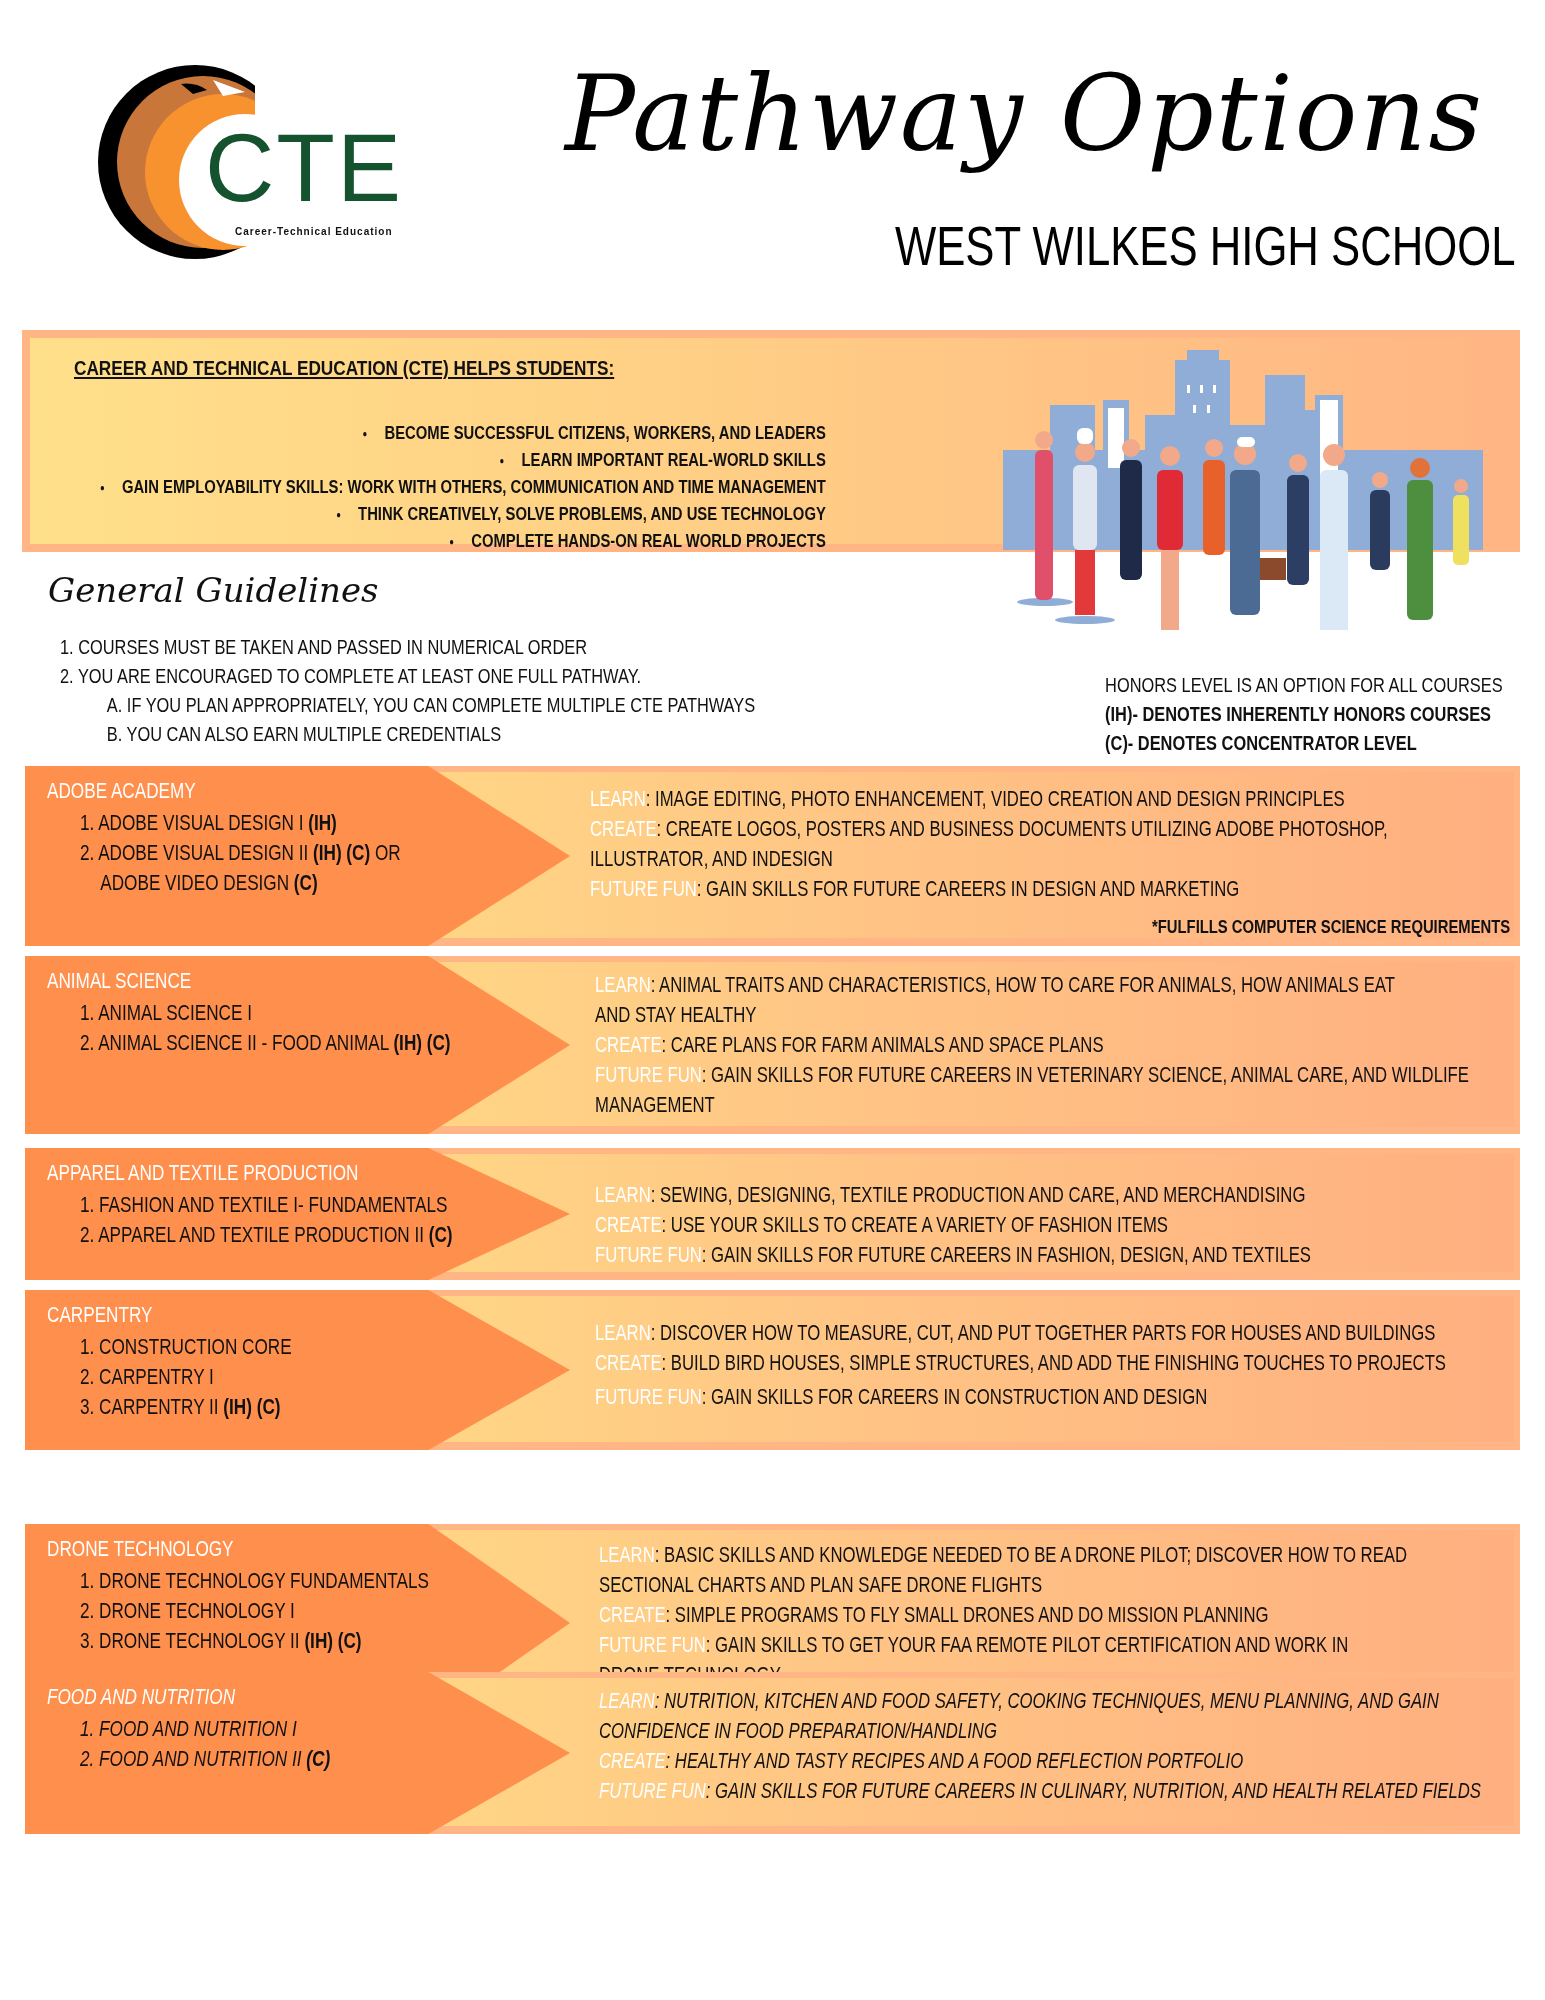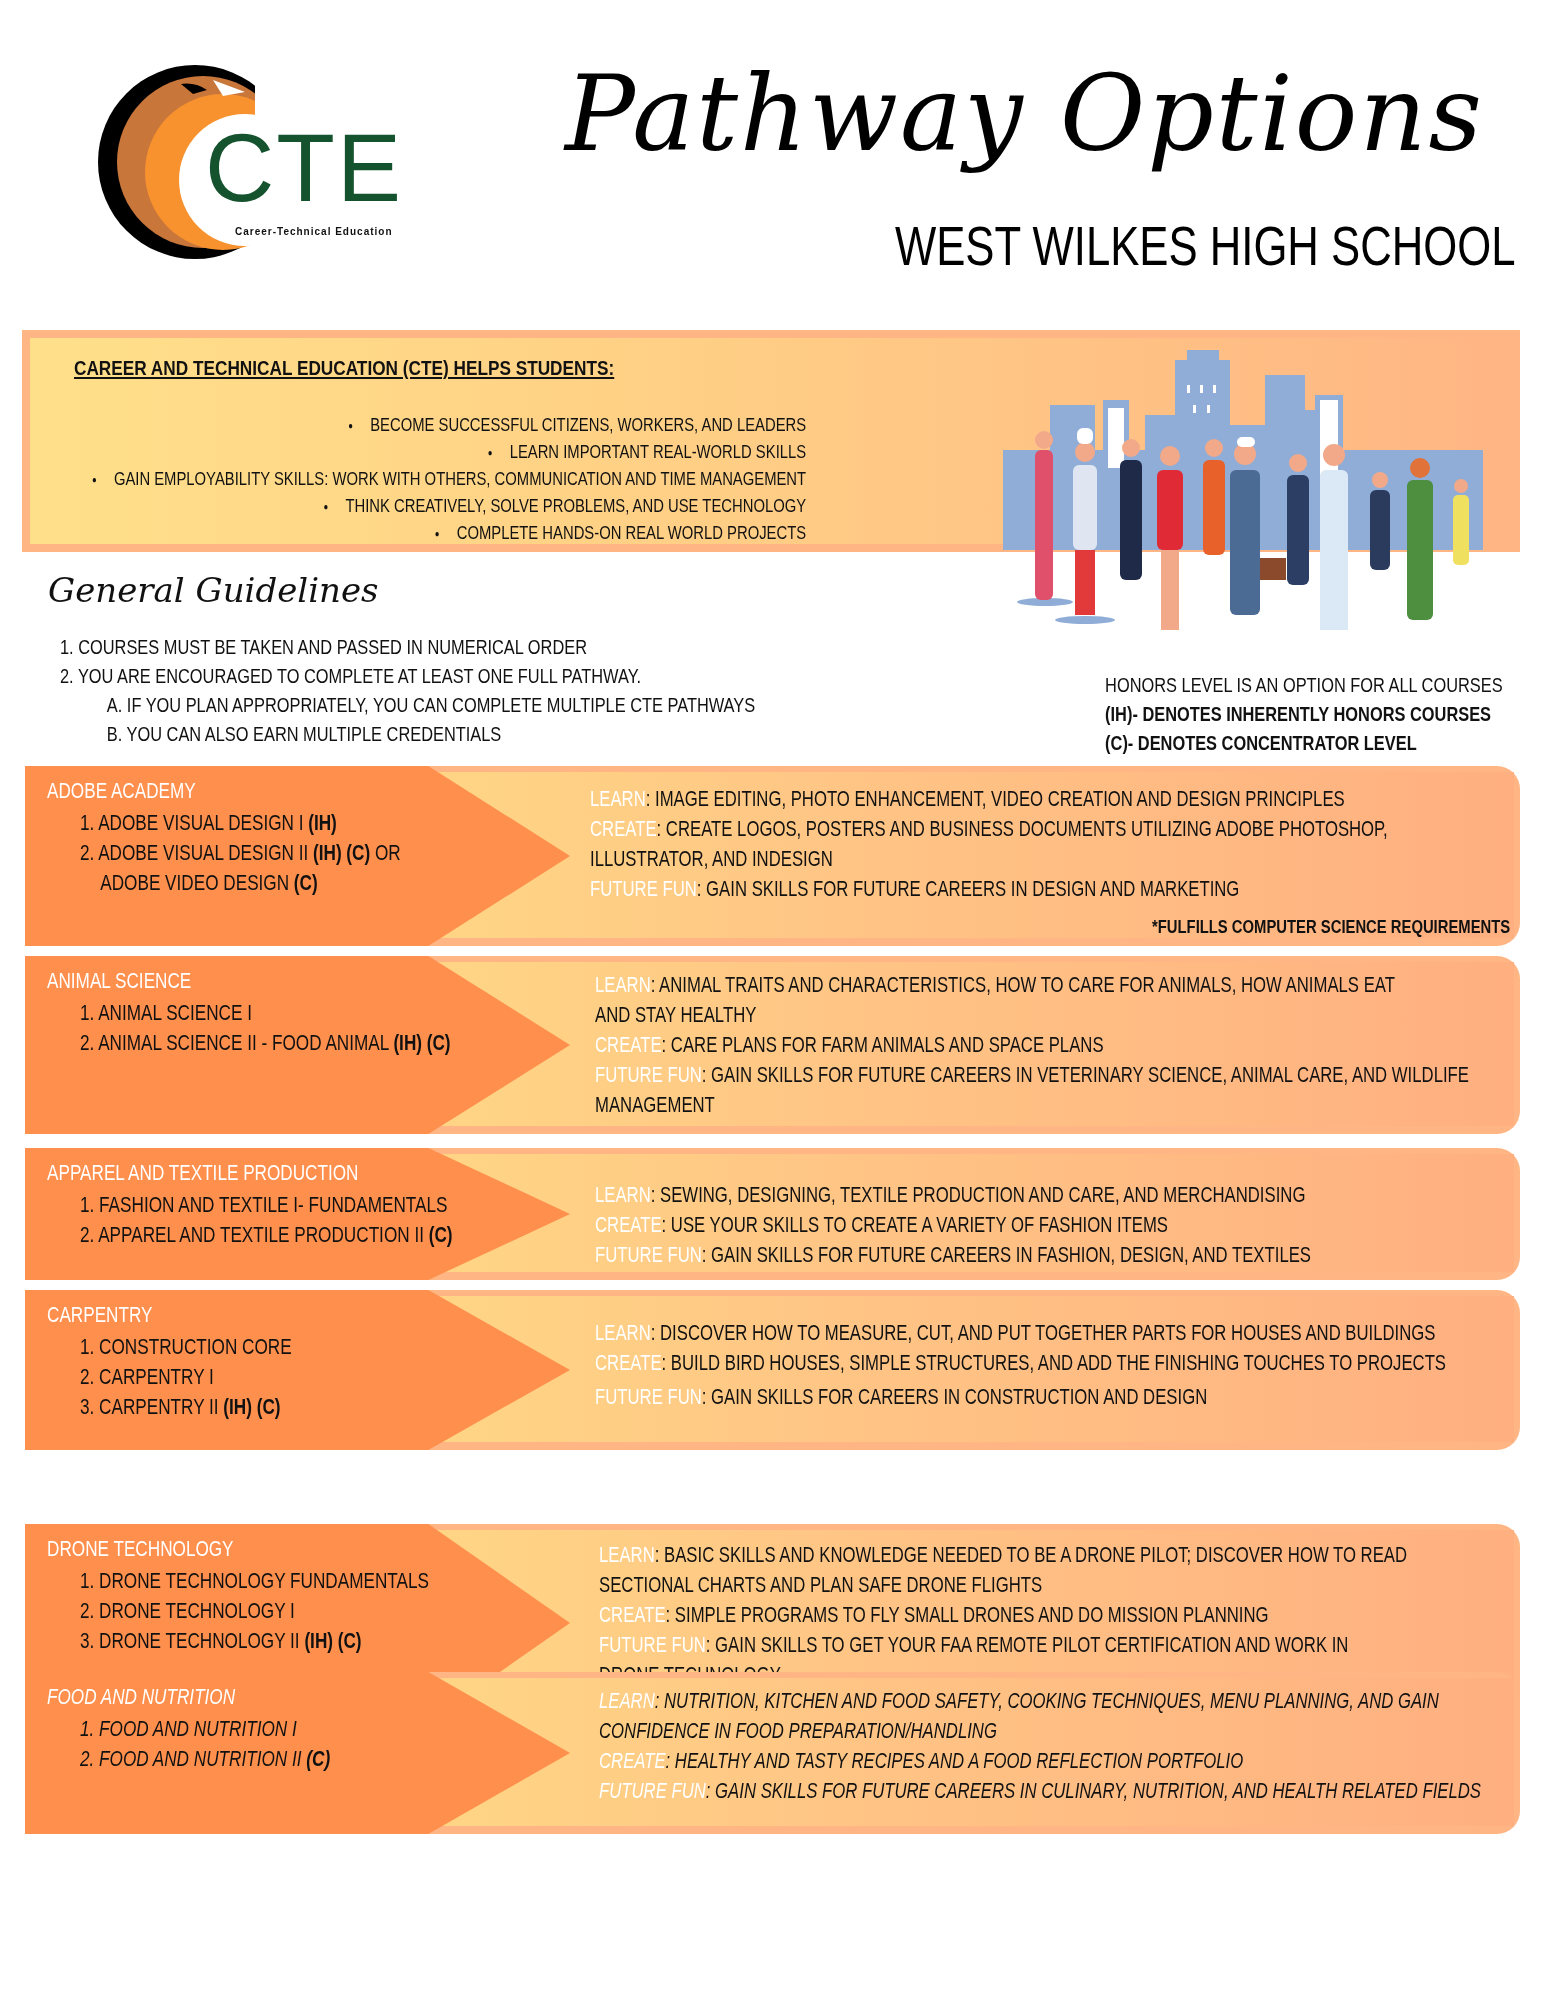--- a/index.html
+++ b/index.html
@@ -9,35 +9,35 @@
   .logo svg{position:absolute;left:0;top:0;}
   .logo-text{position:absolute;left:110px;top:58px;font-family:"Liberation Sans",sans-serif;font-weight:400;font-size:96px;letter-spacing:2px;color:#14532d;line-height:1;}
   .logo-sub{position:absolute;left:140px;top:164px;font-size:10px;font-weight:bold;letter-spacing:1px;color:#111;}
   
   .title{position:absolute;left:565px;top:62px;font-family:"DejaVu Serif",serif;font-style:italic;font-size:104px;color:#000;line-height:1;letter-spacing:2px;}
   .subtitle{position:absolute;left:895px;top:218px;font-family:"Liberation Sans",sans-serif;font-size:56px;line-height:1;color:#000;transform:scaleX(0.78);transform-origin:left top;white-space:nowrap;}
   
   .intro{position:absolute;left:22px;top:330px;width:1498px;height:222px;background:#ffb584;}
   .intro-inner{position:absolute;left:8px;top:8px;right:8px;bottom:8px;background:linear-gradient(90deg,#ffe08a 0%,#ffcf85 45%,#ffb584 100%);text-align:right;}
   .intro-head{position:absolute;left:44px;top:18px;font-weight:bold;font-size:21px;text-decoration:underline;transform:scaleX(0.82);transform-origin:left top;white-space:nowrap;}
-  .intro-list{position:absolute;left:58px;top:70px;margin:4px;padding:0;list-style:none;}
+  .intro-list{position:absolute;left:58px;top:70px;margin:12px;padding:0;list-style:none;font-weight:bold;}
   .intro-list li{font-size:19px;line-height:26px;white-space:nowrap;transform:scaleX(0.78);transform-origin:left top;}
   .intro-list li::before{content:"\25CF";font-size:10px;margin-right:22px;vertical-align:middle;}
   
   .illus{position:absolute;left:975px;top:330px;width:545px;height:300px;}
   
   .guide-title{position:absolute;left:48px;top:570px;font-family:"DejaVu Serif",serif;font-style:italic;font-size:34px;color:#111;}
   .guide-list{position:absolute;left:60px;top:632px;}
   .guide-list div{font-size:21px;line-height:29px;white-space:nowrap;transform:scaleX(0.78);transform-origin:left top;}
   .guide-list .sub{padding-left:60px;}
   .legend{position:absolute;right:42px;top:670px;text-align:left;}
   .legend div{font-size:21px;line-height:29px;white-space:nowrap;transform:scaleX(0.78);transform-origin:right top;}
   .legend .b{font-weight:bold;}
   
-  .row{position:absolute;left:25px;width:1495px;background:#ffb584;border-radius:23px;}
+  .row{position:absolute;left:25px;width:1495px;background:#ffb584;}
   .row .right{position:absolute;left:0;top:6px;right:6px;bottom:8px;background:linear-gradient(90deg,#ffd485 30%,#ffc585 55%,#ffaf80 100%);}
   .row .arrow{position:absolute;left:0;top:0;bottom:0;width:545px;background:#ff8f4c;clip-path:polygon(0 0,74% 0,100% 50%,74% 100%,0 100%);}
   .row .ptitle{position:absolute;left:22px;top:12px;color:#fff;font-size:22px;white-space:nowrap;transform:scaleX(0.78);transform-origin:left top;}
   .row .courses{position:absolute;left:55px;top:42px;}
   .row .courses div{font-size:22px;line-height:30px;white-space:nowrap;transform:scaleX(0.78);transform-origin:left top;color:#111;}
   .row .courses .ind{padding-left:26px;}
   .row .desc{position:absolute;left:568px;top:16px;}
   .row .desc div{font-size:22px;line-height:30px;white-space:nowrap;transform:scaleX(0.76);transform-origin:left top;color:#111;}
   .lbl{color:#fff;}
   .tag{font-weight:bold;}

